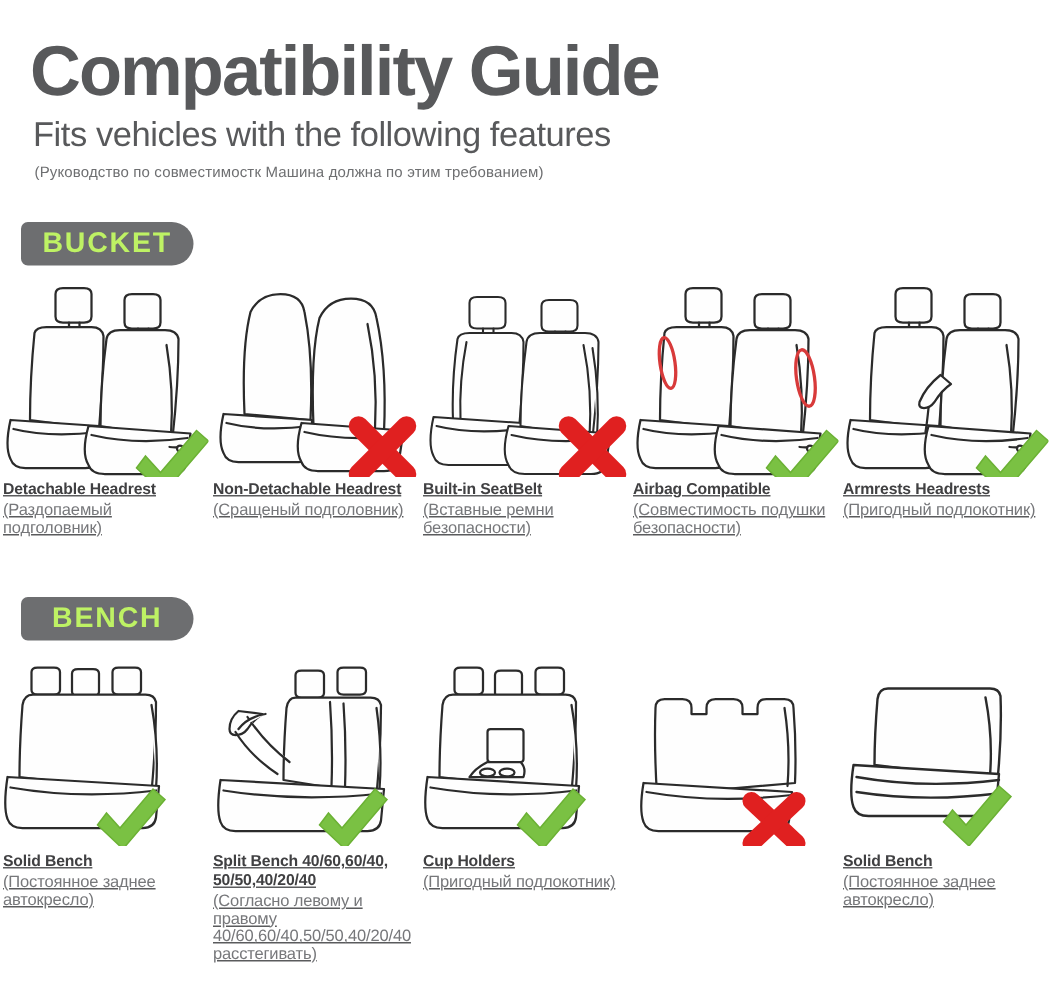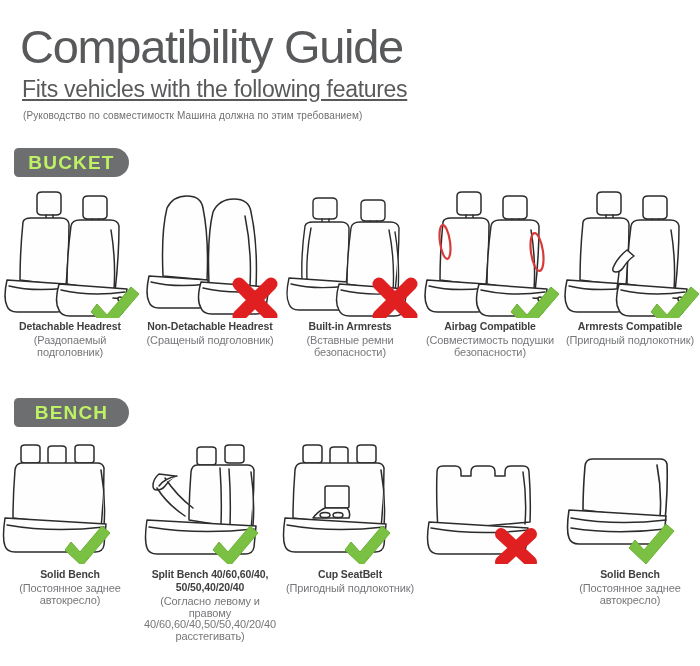--- a/index.html
+++ b/index.html
@@ -6,26 +6,26 @@
   body{
     width:700px;height:666px;position:relative;overflow:hidden;
     font-family:"Liberation Sans","DejaVu Sans",sans-serif;
     color:#5a5b5d;
   }
   .page{position:relative;width:700px;height:666px;}
 
   
   .hdr{position:absolute;left:20px;top:22px;width:660px;}
   .title{
-    font-size:47px;font-weight:normal;color:#58595b;letter-spacing:-1.3px;
+    font-size:47px;font-weight:bold;color:#58595b;letter-spacing:-1.3px;
     line-height:50px;margin:0;white-space:nowrap;
   }
   .subtitle{
     font-size:23px;color:#58595b;line-height:27px;margin:4px 0 7px 2px;
-    letter-spacing:-0.3px;white-space:nowrap;text-decoration:underline;
+    letter-spacing:-0.3px;white-space:nowrap;
   }
   .subtitle-ru{
     font-size:10px;color:#6e6f71;margin:5px 0 0 3px;letter-spacing:0.1px;
     white-space:nowrap;
   }
 
   
   .badge{
     position:absolute;height:29px;width:115px;background:#6d6e70;
     border-radius:5px 16px 16px 5px;
@@ -41,21 +41,21 @@
   .row{position:absolute;left:0;width:700px;display:flex;}
   #row-bucket{top:186px;}
   #row-bench{top:432px;}
   .cell{width:140px;display:flex;flex-direction:column;align-items:center;}
 
   .art{
     position:relative;width:138px;height:132px;
   }
   .art svg{position:absolute;left:0;top:0;}
 
-  .labels{width:136px;text-align:center;margin-top:2px;}
+  .labels{width:136px;margin-top:2px;text-decoration:underline;}
   .lab-en{
     font-size:10.5px;color:#404042;font-weight:bold;line-height:13px;
     letter-spacing:-0.1px;
   }
   .lab-ru{
     font-size:11px;color:#76777a;line-height:11.5px;margin-top:2px;
     letter-spacing:-0.1px;
   }
   #row-bench .labels{margin-top:4px;}
 </style>
@@ -176,21 +176,21 @@
           </g>
         </svg>
         <svg width="138" height="132" viewBox="0 0 138 132">
           <g stroke="#e02020" stroke-width="13" stroke-linecap="round">
             <line x1="98" y1="98" x2="130" y2="130"></line>
             <line x1="130" y1="98" x2="98" y2="130"></line>
           </g>
         </svg>
       </div>
       <div class="labels">
-        <div class="lab-en">Built-in Armrests</div>
+        <div class="lab-en">Built-in SeatBelt</div>
         <div class="lab-ru">(Вставные ремни безопасности)</div>
       </div>
     </div>
 
     <div class="cell">
       <div class="art">
         <svg width="138" height="132" viewBox="0 0 138 132">
           <g fill="#fefefe" stroke="#2b2b2b" stroke-width="1.5" stroke-linejoin="round" stroke-linecap="round">
             <path d="M36 10 q0-4 5-4 h14 q5 0 5 4 v15 q0 4-5 4 h-14 q-5 0-5-4 z"></path>
             <path d="M45 29 v7"></path>
@@ -246,21 +246,21 @@
 
             <path d="M66 64 q-10 8 -14 18 q-1 4 3 4 q4 0 7-4 q5-8 11-12 z"></path>
             <path d="M58 86 q-1 10 -2 16"></path>
           </g>
         </svg>
         <svg width="138" height="132" viewBox="0 0 138 132">
           <path d="M96 118 l10 11 l24 -28 l8 7 l-30 35 l-18 -17 z" fill="#7ac143" stroke="#6bb134" stroke-width="1"></path>
         </svg>
       </div>
       <div class="labels">
-        <div class="lab-en">Armrests Compatible</div>
+        <div class="lab-en">Armrests Headrests</div>
         <div class="lab-ru">(Пригодный подлокотник)</div>
       </div>
     </div>
   </div>
 
   <div class="badge" id="badge-bench">
     <span>BENCH</span>
   </div>
 
   <div class="row" id="row-bench">
@@ -357,21 +357,21 @@
 
             <path d="M4 86 q-3 20 0 28 q2 6 10 6 h80 q8 0 9-7 l2-21 z"></path>
             <path d="M6 93 q46 8 97 2"></path>
           </g>
         </svg>
         <svg width="138" height="132" viewBox="0 0 138 132">
           <path d="M70 110 l9 10 l22 -26 l8 7 l-28 33 l-17 -16 z" fill="#7ac143" stroke="#6bb134" stroke-width="1"></path>
         </svg>
       </div>
       <div class="labels">
-        <div class="lab-en">Cup SeatBelt</div>
+        <div class="lab-en">Cup Holders</div>
         <div class="lab-ru">(Пригодный подлокотник)</div>
       </div>
     </div>
 
     <div class="cell">
       <div class="art">
         <svg width="138" height="132" viewBox="0 0 138 132">
           <g fill="#fefefe" stroke="#2b2b2b" stroke-width="1.5" stroke-linejoin="round" stroke-linecap="round">
 
             <path d="M16 40

